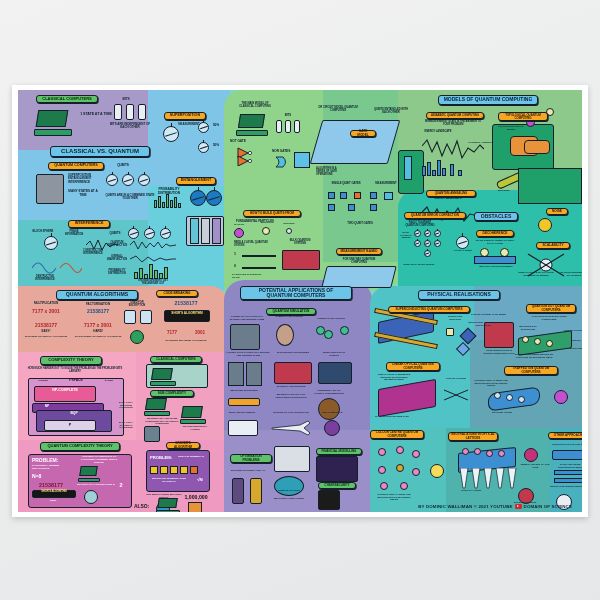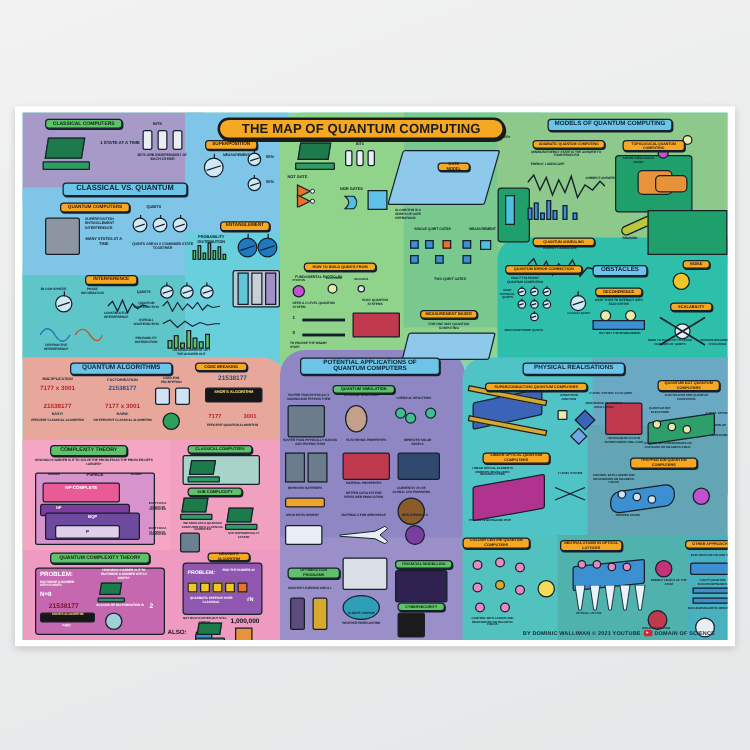--- a/index.html
+++ b/index.html
@@ -160,21 +160,20 @@
       <div class="region r-violet2" style="left:206px;top:340px;width:148px;height:82px;"></div>
 
       <div class="region r-teal3" style="left:352px;top:196px;width:224px;height:110px;border-radius:18px 0 0 0;"></div>
       <div class="region r-steel" style="left:456px;top:196px;width:120px;height:110px;"></div>
       <div class="region r-teal3" style="left:352px;top:250px;width:110px;height:96px;"></div>
       <div class="region r-steel2" style="left:452px;top:250px;width:124px;height:96px;"></div>
       <div class="region" style="left:352px;top:338px;width:78px;height:84px;background:#52c2be;"></div>
       <div class="region" style="left:428px;top:338px;width:106px;height:84px;background:#4fb2ad;"></div>
       <div class="region" style="left:532px;top:338px;width:44px;height:84px;background:#49b0be;"></div>
 
-      <div class="title-banner">THE MAP OF QUANTUM COMPUTING</div>
 
       <div class="sect sect-blue" style="left:32px;top:56px;width:100px;height:11px;font-size:6px;">CLASSICAL VS. QUANTUM</div>
       <div class="sect sect-green" style="left:18px;top:5px;width:62px;height:8px;font-size:4px;">CLASSICAL COMPUTERS</div>
       <div class="sect sect-orange" style="left:30px;top:72px;width:56px;height:8px;font-size:3.7px;">QUANTUM COMPUTERS</div>
       <div class="sect sect-orange" style="left:50px;top:130px;width:42px;height:8px;font-size:3.7px;">INTERFERENCE</div>
       <div class="sect sect-orange" style="left:146px;top:22px;width:42px;height:8px;font-size:3.7px;">SUPERPOSITION</div>
       <div class="sect sect-orange" style="left:158px;top:87px;width:40px;height:8px;font-size:3.7px;">ENTANGLEMENT</div>
 
       <div class="sect sect-blue" style="left:420px;top:5px;width:100px;height:10px;font-size:5px;">MODELS OF QUANTUM COMPUTING</div>
       <div class="sect sect-orange" style="left:332px;top:40px;width:26px;height:7px;font-size:3.2px;">GATE MODEL</div>

